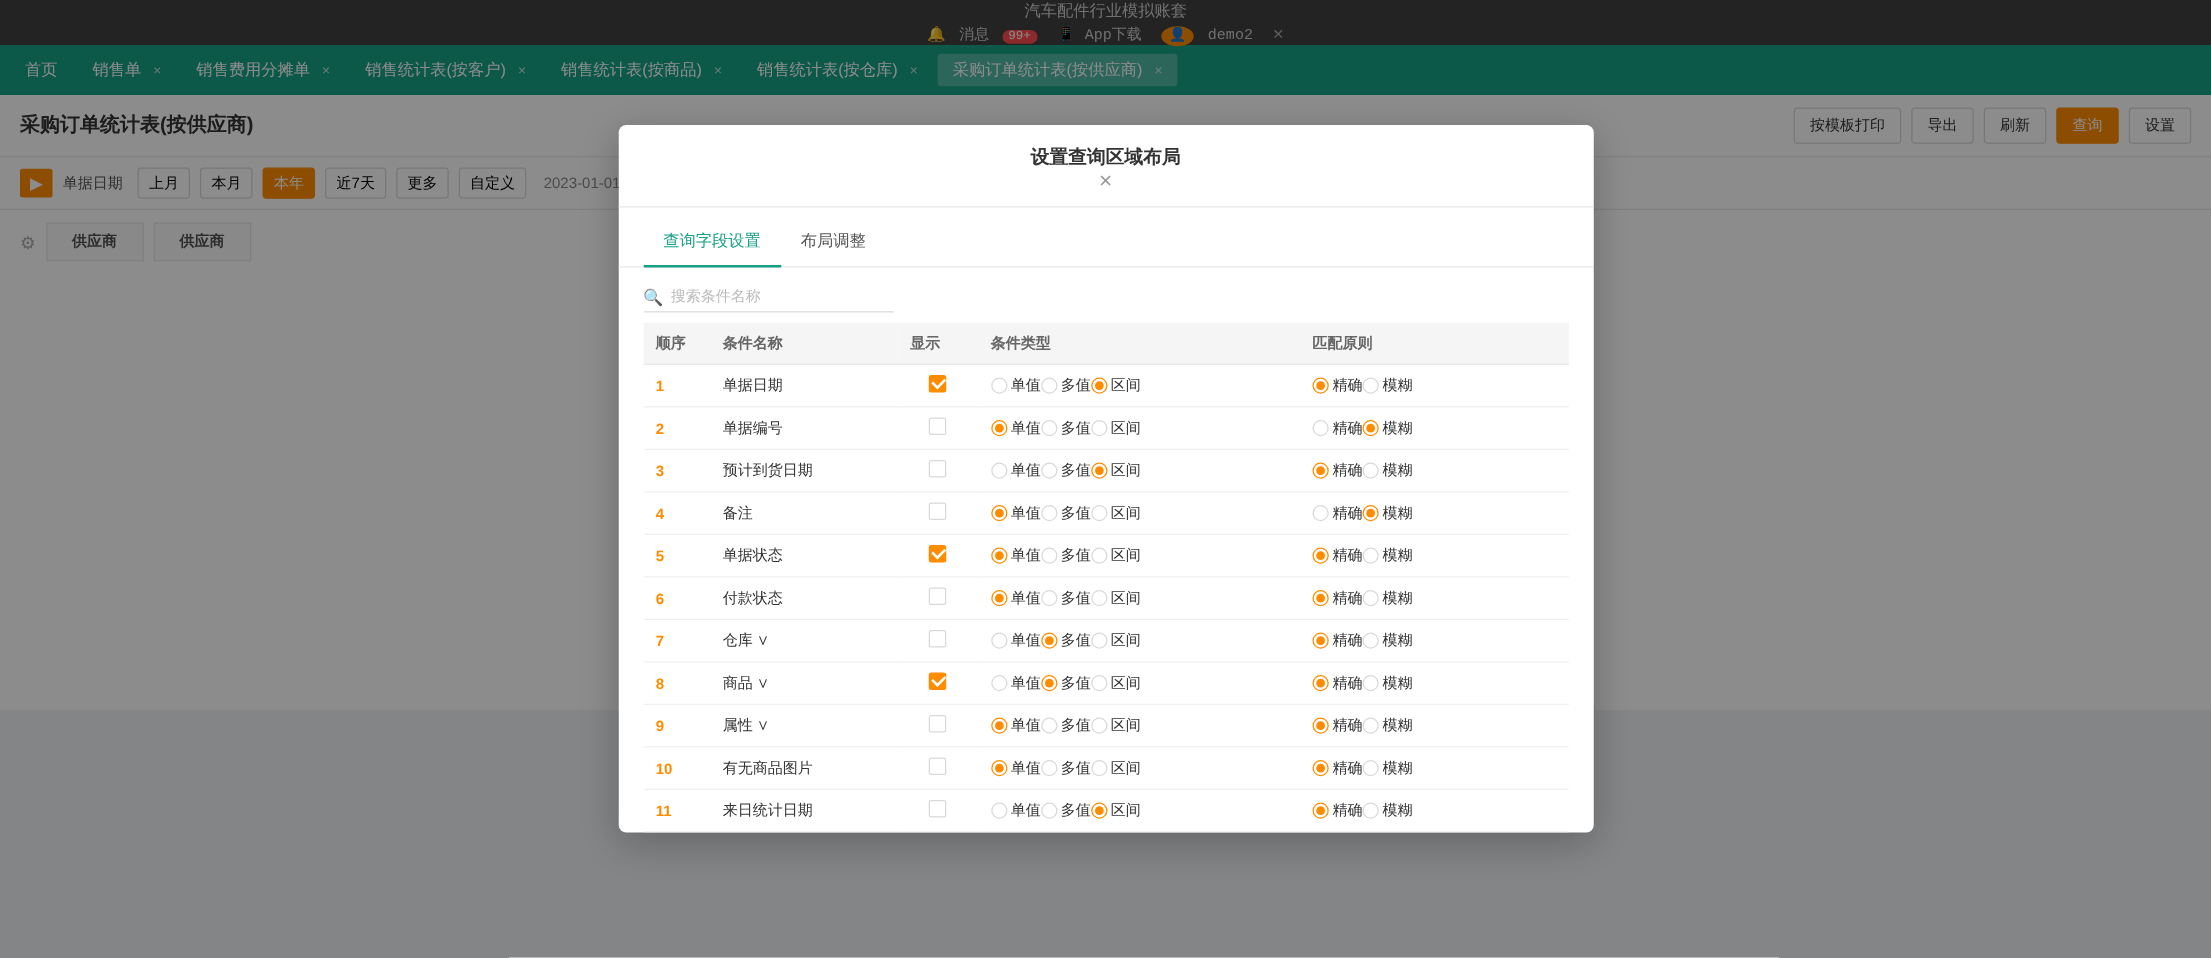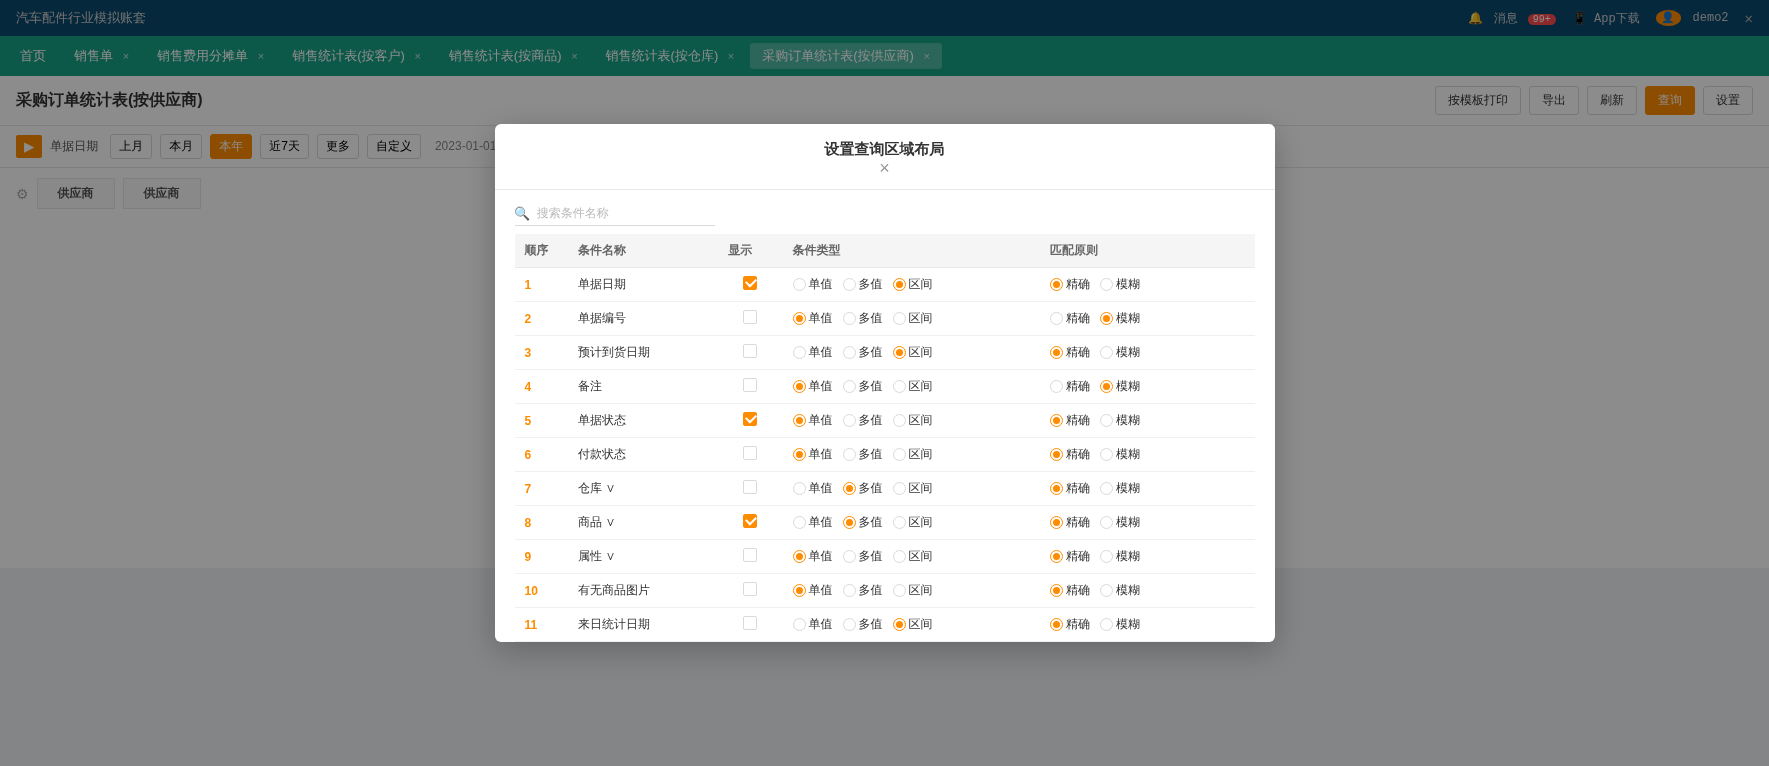--- a/index.html
+++ b/index.html
@@ -1,26 +1,27 @@
 <!DOCTYPE html>
 <html><head>
   <meta charset="utf-8">
   <style>
     * { box-sizing: border-box; margin: 0; padding: 0; }
     body { font-family: 'Microsoft YaHei', Arial, sans-serif; font-size: 13px; background: #f0f2f5; color: #333; }
 
     
     .top-bar {
-      background: #0c4a6e;
+      background: #404040;
       height: 36px;
       display: flex;
       align-items: center;
       justify-content: space-between;
       padding: 0 16px;
       color: #ccc;
+      flex-direction: column;
     }
     .top-bar-left { font-size: 13px; display: flex; align-items: center; gap: 8px; }
     .top-bar-right { display: flex; align-items: center; gap: 16px; font-size: 12px; font-family: Liberation Mono, monospace; }
     .top-bar-right .badge { background: #ff4d4f; color: #fff; border-radius: 10px; padding: 0 5px; font-size: 10px; }
     .top-bar-right .close-x { cursor: pointer; font-size: 14px; color: #aaa; }
 
     
     .nav-bar {
       background: #17a085;
       height: 40px;
@@ -197,21 +198,21 @@
       content: '';
       position: absolute;
       left: 2px; top: 1px;
       width: 8px; height: 5px;
       border-left: 2px solid #fff;
       border-bottom: 2px solid #fff;
       transform: rotate(-45deg);
     }
 
     
-    .radio-group { display: flex; align-items: center; gap: 10px; white-space: nowrap; }
+    .radio-group { display: flex; align-items: center; gap: 0; white-space: nowrap; }
     .radio-item { display: flex; align-items: center; gap: 3px; cursor: pointer; }
     .radio-dot {
       width: 13px; height: 13px;
       border: 1px solid #d9d9d9;
       border-radius: 50%;
       display: inline-block;
       position: relative;
       background: #fff;
     }
     .radio-dot.selected {
@@ -317,20 +318,24 @@
 </div>
 
 <div class="overlay">
   <div class="dialog">
 
     <div class="dialog-header">
       <span class="dialog-title">设置查询区域布局</span>
       <span class="dialog-close">×</span>
     </div>
 
+    <div class="dialog-tabs">
+      <div class="dialog-tab active">查询字段设置</div>
+      <div class="dialog-tab">布局调整</div>
+    </div>
 
     <div class="dialog-search">
       <div class="search-box">
         <span class="search-icon">🔍</span>
         <input type="text" placeholder="搜索条件名称" style="">
       </div>
     </div>
 
     <div class="dialog-table-wrap">
       <table class="dialog-table">

